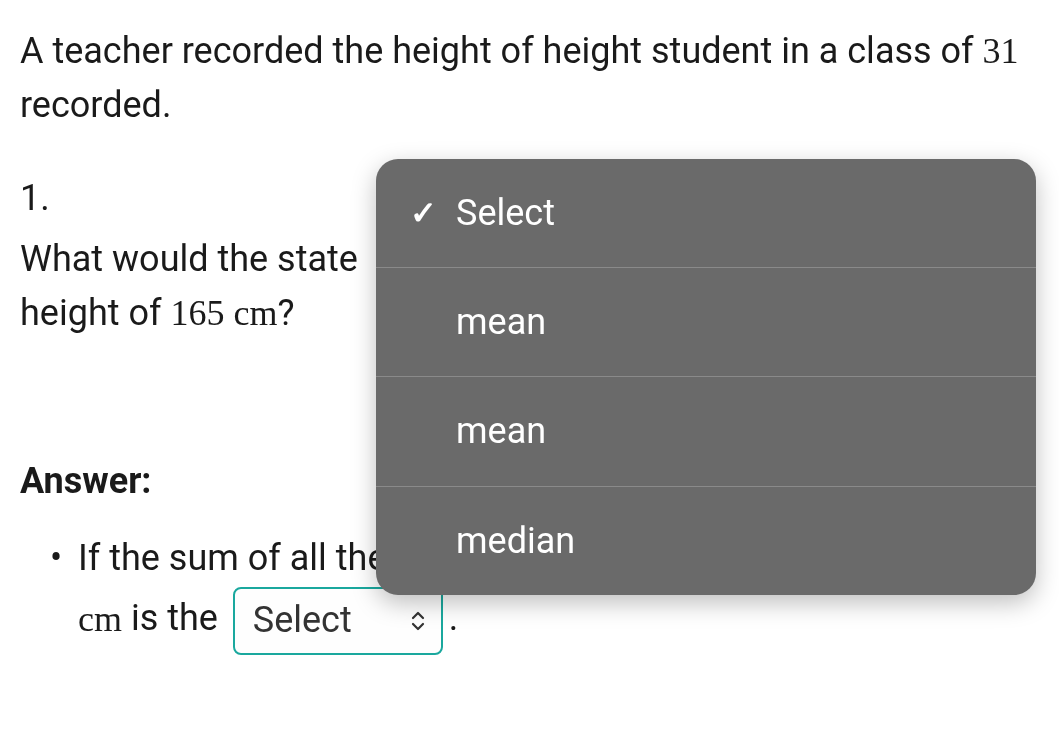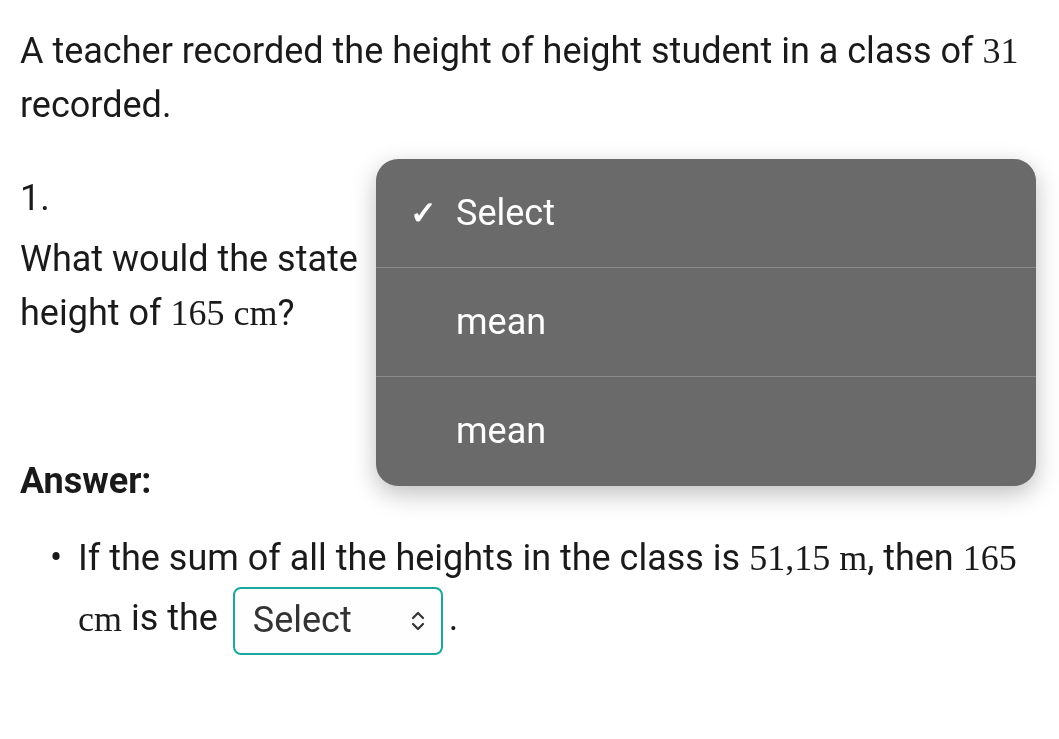--- a/index.html
+++ b/index.html
@@ -147,13 +147,16 @@
 <div class="dropdown-open">
   <div class="dropdown-option selected">
     <span>Select</span>
   </div>
   <div class="dropdown-option">
     <span>mean</span>
   </div>
   <div class="dropdown-option">
     <span>mean</span>
   </div>
+  <div class="dropdown-option">
+    <span>median</span>
+  </div>
 </div>
 
 </body></html>

